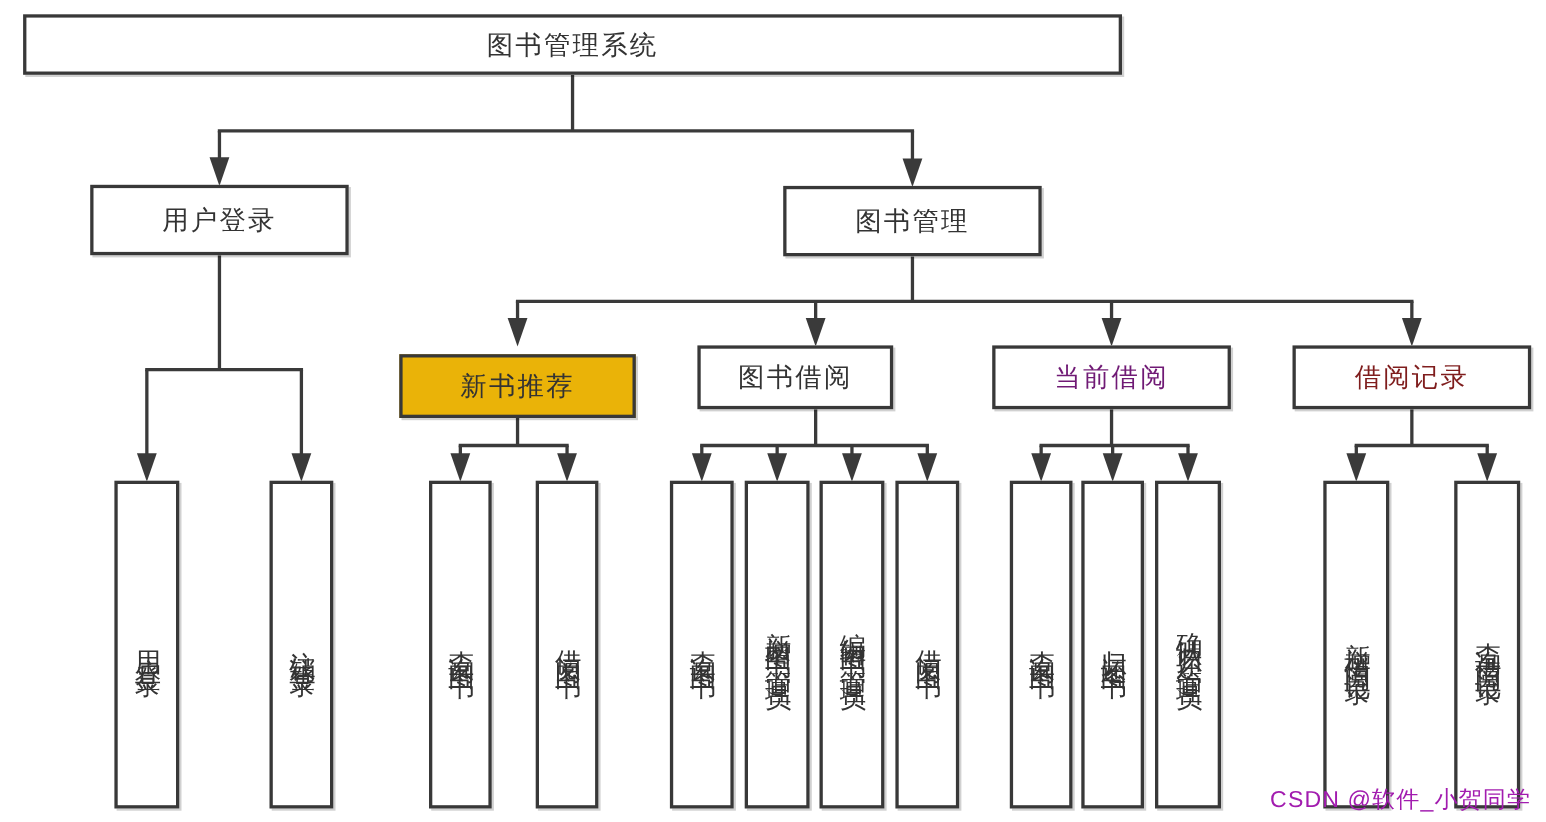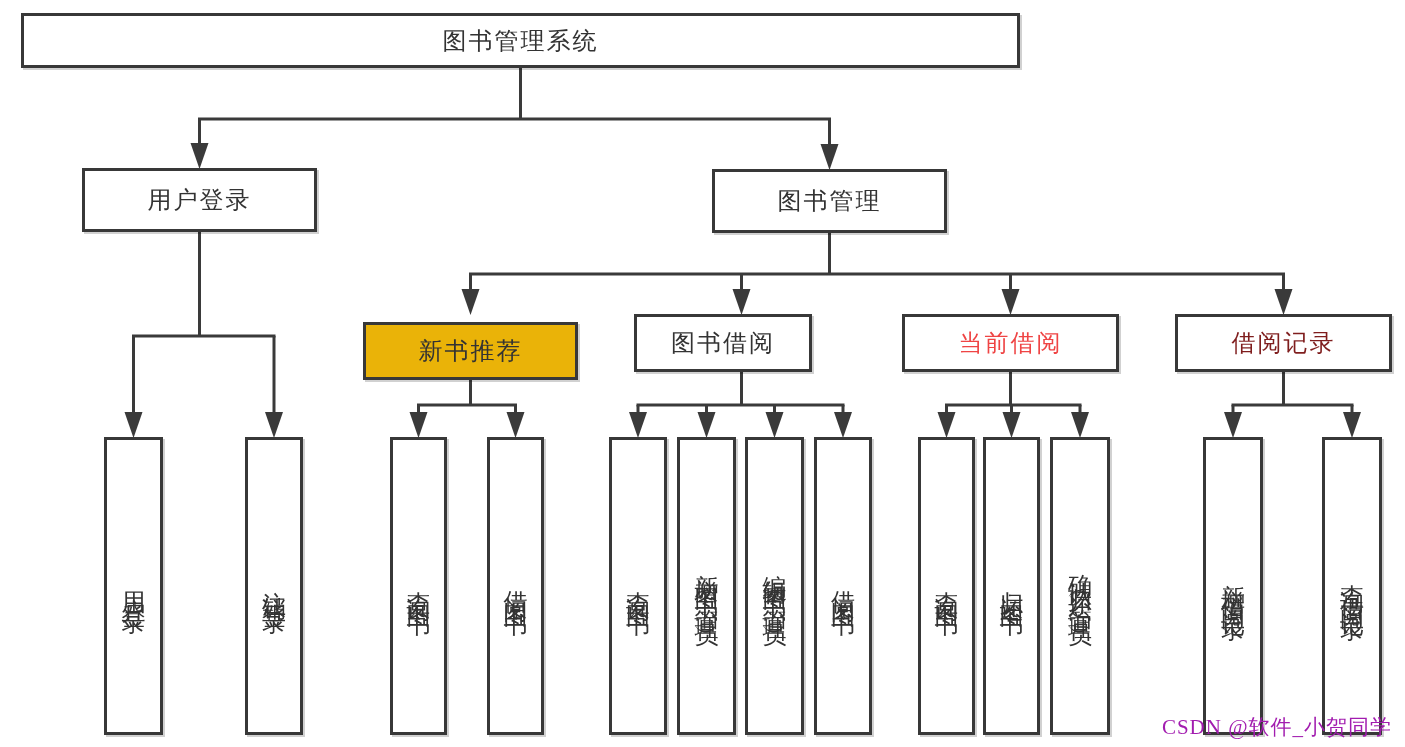--- a/index.html
+++ b/index.html
@@ -1,21 +1,21 @@
 <!DOCTYPE html>
 <html><head>
 <meta charset="utf-8">
 <style>
   html, body { margin: 0; padding: 0; background: #ffffff; }
   #canvas {
     position: relative;
     width: 1405px;
     height: 747px;
     background: #ffffff;
-    font-family: Liberation Serif, serif;
+    font-family: Liberation Sans, sans-serif;
     overflow: hidden;
   }
   #connectors {
     position: absolute;
     left: 0; top: 0;
     width: 1405px;
     height: 747px;
   }
   .node {
     position: absolute;
@@ -119,21 +119,21 @@
       <div class="node horizontal" style="left: 712px; top: 169px; width: 235px; height: 64px; border-color: rgb(56, 56, 56); background: rgb(255, 255, 255);">
         <span class="label" style="color: rgb(51, 51, 51);">图书管理</span>
       </div>
       <div class="node horizontal" style="left: 363px; top: 322px; width: 215px; height: 58px; border-color: rgb(56, 56, 56); background: #eab308;">
         <span class="label" style="color: rgb(51, 51, 51);">新书推荐</span>
       </div>
       <div class="node horizontal" style="left: 634px; top: 314px; width: 178px; height: 58px; border-color: rgb(56, 56, 56); background: rgb(255, 255, 255);">
         <span class="label" style="color: rgb(51, 51, 51);">图书借阅</span>
       </div>
       <div class="node horizontal" style="left: 902px; top: 314px; width: 217px; height: 58px; border-color: rgb(56, 56, 56); background: rgb(255, 255, 255);">
-        <span class="label" style="color: #ef4444;">当前借阅</span>
+        <span class="label" style="color: #701a75;">当前借阅</span>
       </div>
       <div class="node horizontal" style="left: 1175px; top: 314px; width: 217px; height: 58px; border-color: rgb(56, 56, 56); background: rgb(255, 255, 255);">
         <span class="label" style="color: #7f1d1d;">借阅记录</span>
       </div>
       <div class="node vertical" style="left: 104px; top: 437px; width: 59px; height: 298px; border-color: rgb(56, 56, 56); background: rgb(255, 255, 255);">
         <span class="label" style="color: rgb(51, 51, 51);">用户登录</span>
       </div>
       <div class="node vertical" style="left: 245px; top: 437px; width: 58px; height: 298px; border-color: rgb(56, 56, 56); background: rgb(255, 255, 255);">
         <span class="label" style="color: rgb(51, 51, 51);">注销登录</span>
       </div>

